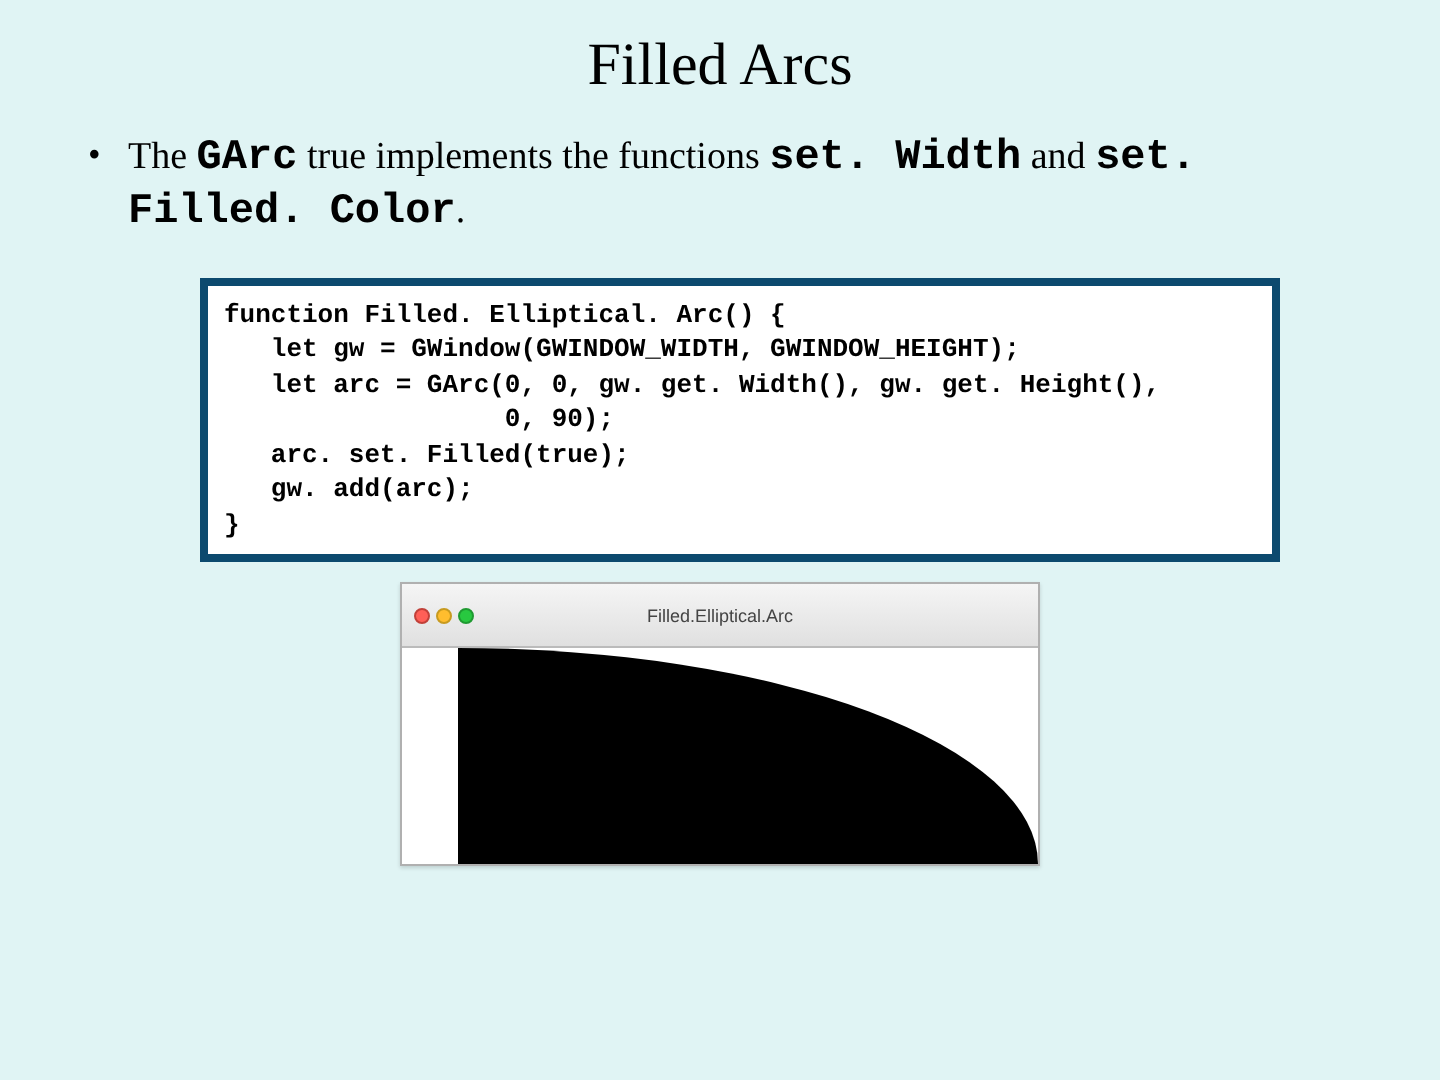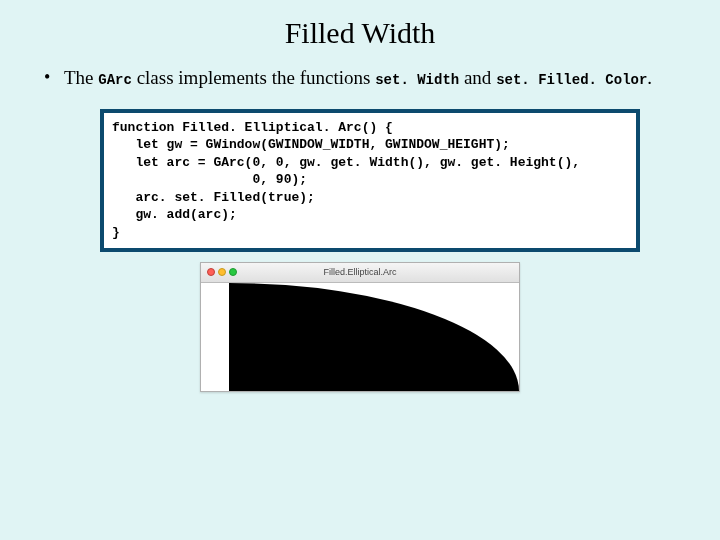--- a/index.html
+++ b/index.html
@@ -36,42 +36,42 @@
   ul.bullets > li::before {
     content: "•";
     position: absolute;
     left: 4px;
     top: 0;
     font-size: 18px;
   }
   .code-inline {
     font-family: "Courier New", Courier, monospace;
     font-weight: bold;
-    font-size: 14px;
+    font-size: 21px;
   }
   .codebox {
     background: #fff;
     border: 4px solid #0c4a6e;
     margin: 4px 40px 10px 60px;
     padding: 6px 8px;
     font-family: "Courier New", Courier, monospace;
     font-weight: bold;
     font-size: 13px;
     white-space: pre;
     line-height: 1.35;
   }
   .window {
     margin: 8px auto 0 auto;
     width: 320px;
     background: #fff;
     border: 1px solid #b0b0b0;
     box-shadow: 0 1px 2px rgba(0,0,0,0.15);
   }
   .titlebar {
-    height: 20px;
+    height: 32px;
     background: linear-gradient(#f5f5f5, #e0e0e0);
     border-bottom: 1px solid #bbb;
     display: flex;
     align-items: center;
     padding: 0 6px;
     position: relative;
   }
   .traffic {
     display: flex;
     gap: 3px;
@@ -103,25 +103,25 @@
     left: 28px;
     top: 0;
     width: 290px;
     height: 108px;
   }
 </style>
 </head>
 <body>
 
 <div class="slide">
-  <div class="title">Filled Width</div>
+  <div class="title">Filled Arcs</div>
 
   <ul class="bullets">
     <li>
-      <span>The </span><span class="code-inline">GArc</span><span> class implements the functions </span><span class="code-inline">set. Width</span><span> and </span><span class="code-inline">set. Filled. Color</span><span>.</span>
+      <span>The </span><span class="code-inline">GArc</span><span> true implements the functions </span><span class="code-inline">set. Width</span><span> and </span><span class="code-inline">set. Filled. Color</span><span>.</span>
     </li>
   </ul>
 
   <div class="codebox">function Filled. Elliptical. Arc() {
    let gw = GWindow(GWINDOW_WIDTH, GWINDOW_HEIGHT);
    let arc = GArc(0, 0, gw. get. Width(), gw. get. Height(),
                   0, 90);
    arc. set. Filled(true);
    gw. add(arc);
 }</div>

